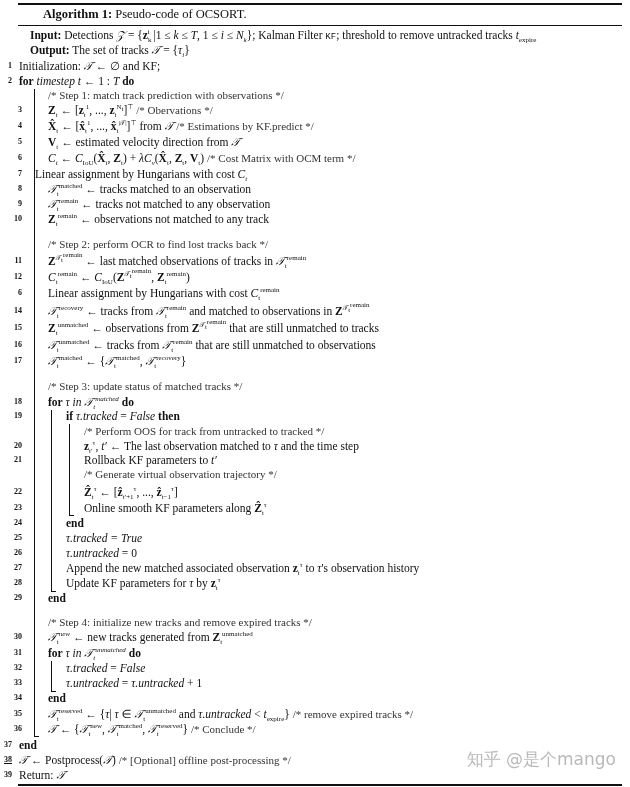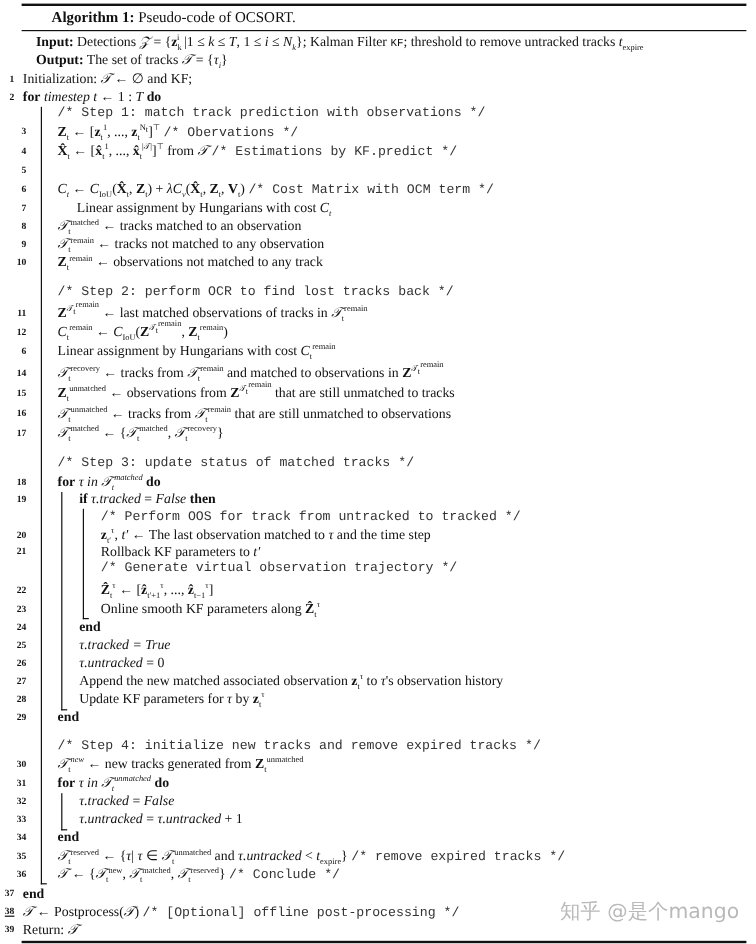--- a/index.html
+++ b/index.html
@@ -3,21 +3,21 @@
 <meta charset="utf-8">
 <style>
   html, body { margin:0; padding:0; background:#ffffff; }
   body { width:630px; height:787px; position:relative; overflow:hidden; color:#111; font-family:"Liberation Serif", serif; }
   .rule { position:absolute; left:18px; right:8px; height:1.5px; background:#111; }
   .title { position:absolute; left:27px; top:7px; font-size:12.5px;margin-left:16px; }
   .title b { font-weight:bold; }
   .line { position:absolute; left:0; height:16px; line-height:16px; font-size:11.5px; white-space:nowrap; }
   .ln { position:absolute; left:0; width:22px; text-align:right; font-size:8px; font-weight:bold; }
   .txt { position:absolute; left:0; }
-  .mono { font-family:Liberation Mono, monospace; font-size:11px; color:#333; }
+  .mono { font-family:Liberation Serif, serif; font-size:11px; color:#333; }
   .kw { font-weight:bold; }
   .it { font-style:italic; }
   sub, sup { font-size:7px; line-height:0; }
   .vbar { position:absolute; width:1.3px; background:#111; }
   .hook { position:absolute; height:1.3px; width:5px; background:#111; }
   .wm { position:absolute; right:14px; top:748px; font-family:"DejaVu Sans", sans-serif; font-size:17px; color:#b9b9b9; }
 </style>
 </head>
 <body>
 
@@ -55,28 +55,29 @@
 <div class="line" style="top:102px; width:630px;">
   <span class="ln">3</span>
   <span class="txt" style="left:48px;"><b>Z</b><sub>t</sub> ← [<b>z</b><sub>t</sub><sup>1</sup>, ..., <b>z</b><sub>t</sub><sup>N<sub>t</sub></sup>]<sup>⊤</sup> <span class="mono">/* Obervations */</span></span>
 </div>
 <div class="line" style="top:118px; width:630px;">
   <span class="ln">4</span>
   <span class="txt" style="left:48px;"><b>X̂</b><sub>t</sub> ← [<b>x̂</b><sub>t</sub><sup>1</sup>, ..., <b>x̂</b><sub>t</sub><sup>|𝒯|</sup>]<sup>⊤</sup> from <i>𝒯</i> <span class="mono">/* Estimations by KF.predict */</span></span>
 </div>
 <div class="line" style="top:134px; width:630px;">
   <span class="ln">5</span>
+  <span class="txt" style="left:48px;"><b>V</b><sub>t</sub> ← estimated velocity direction from <i>𝒯</i></span>
 </div>
 <div class="line" style="top:150px; width:630px;">
   <span class="ln">6</span>
   <span class="txt" style="left:48px;"><i>C<sub>t</sub></i> ← <i>C</i><sub>IoU</sub>(<b>X̂</b><sub>t</sub>, <b>Z</b><sub>t</sub>) + <i>λC<sub>v</sub></i>(<b>X̂</b><sub>t</sub>, <b>Z</b><sub>t</sub>, <b>V</b><sub>t</sub>) <span class="mono">/* Cost Matrix with OCM term */</span></span>
 </div>
 <div class="line" style="top:166px; width:630px;">
   <span class="ln">7</span>
-  <span class="txt" style="left:64px;">Linear assignment by Hungarians with cost <i>C<sub>t</sub></i></span>
+  <span class="txt" style="left:35px;">Linear assignment by Hungarians with cost <i>C<sub>t</sub></i></span>
 </div>
 <div class="line" style="top:181px; width:630px;">
   <span class="ln">8</span>
   <span class="txt" style="left:48px;"><i>𝒯</i><sub>t</sub><sup>matched</sup> ← tracks matched to an observation</span>
 </div>
 <div class="line" style="top:196px; width:630px;">
   <span class="ln">9</span>
   <span class="txt" style="left:48px;"><i>𝒯</i><sub>t</sub><sup>remain</sup> ← tracks not matched to any observation</span>
 </div>
 <div class="line" style="top:211px; width:630px;">

